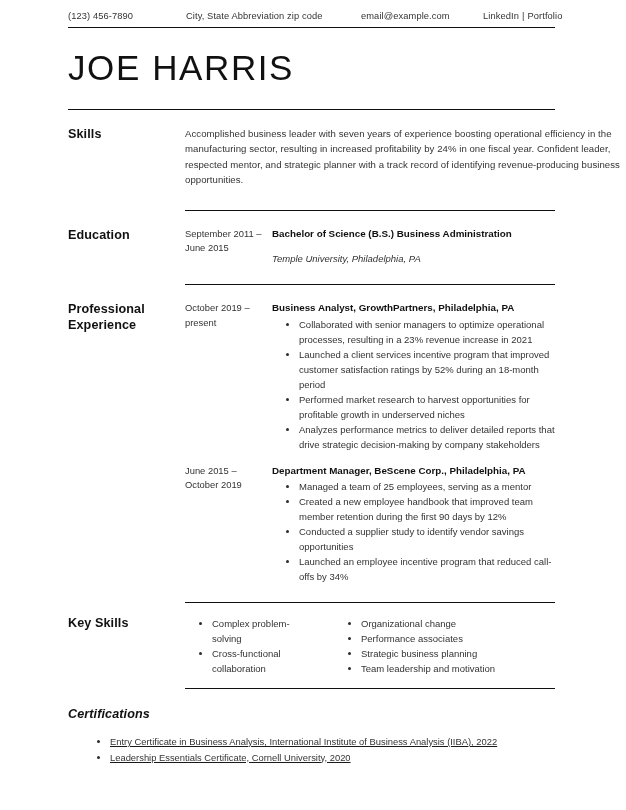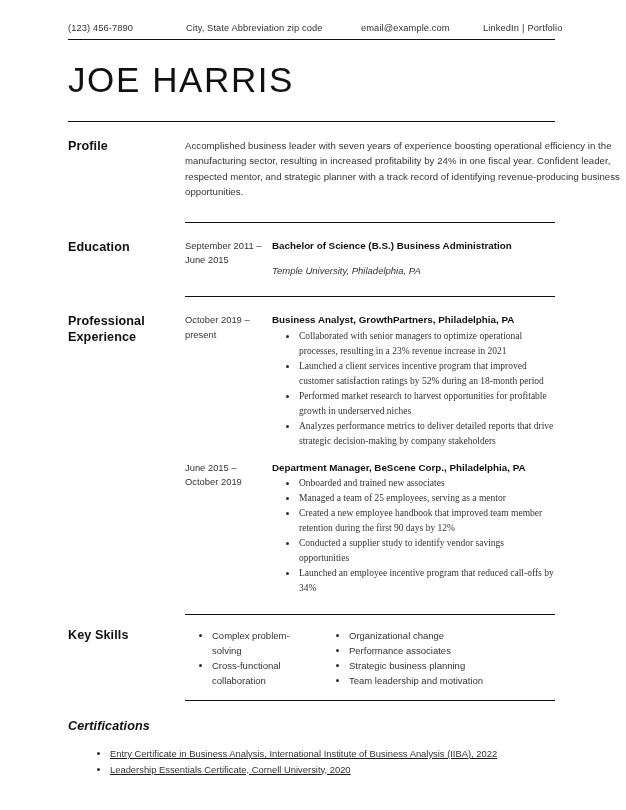--- a/index.html
+++ b/index.html
@@ -30,21 +30,21 @@
     padding: 11px 0 0 0;
     margin-left: 68px;
     width: 487px;
     font-size: 9.3px;
     color: #333;
     letter-spacing: .1px;
     white-space: nowrap;
   }
   .contact-item { flex: 0 0 auto; }
   .c-phone   { width: 118px; }
-  .c-address { width: 175px; margin-top: 12px; }
+  .c-address { width: 175px; }
   .c-email   { width: 122px; }
   .c-links   { width: auto; }
   .c-links .sep { padding: 0 3px; }
 
   .rule-top {
     margin-left: 68px;
     width: 487px;
     border-top: 1.6px solid #111;
     margin-top: 6px;
   }
@@ -158,27 +158,26 @@
     top: 6px;
     width: 3.2px;
     height: 3.2px;
     border-radius: 50%;
     background: #2b2b2b;
   }
   
   .exp ul.bullets li .txt {
     display: block;
     width: 256px;
-    font-family: Liberation Serif, serif;
   }
 
   
   .skills-cols {
     display: flex;
-    gap: 0;
+    gap: 12px;
   }
   .skills-col { flex: 0 0 auto; }
   .skills-col-1 { width: 137px; }
   .skills-col-2 { width: 233px; }
   .skills-col ul.bullets li .txt { display: block; }
   .skills-col-1 ul.bullets li .txt { width: 100px; }
 
   
   .certs-head {
     margin-left: 68px;
@@ -236,21 +235,21 @@
   </div>
   <div class="rule-top"></div>
 
   <div class="name">JOE HARRIS</div>
 
   <div class="sp-22"></div>
   <div class="rule-wide"></div>
   <div class="sp-16"></div>
 
   <div class="section">
-    <div class="sec-label">Profile</div>
+    <div class="sec-label">Skills</div>
     <div class="sec-body">
       <div class="profile-text">Accomplished business leader with seven years of experience boosting operational efficiency in the manufacturing sector, resulting in increased profitability by 24% in one fiscal year. Confident leader, respected mentor, and strategic planner with a track record of identifying revenue-producing business opportunities.</div>
     </div>
   </div>
 
   <div class="sp-22"></div>
   <div class="rule-inner"></div>
   <div class="sp-16"></div>
 
   <div class="section">
@@ -300,23 +299,20 @@
 
       <div class="sp-12"></div>
 
       <div class="entry">
         <div class="entry-dates">June 2015 –
 October 2019</div>
         <div class="entry-main">
           <div class="entry-title">Department Manager, BeScene Corp., Philadelphia, PA</div>
           <ul class="bullets">
             <li>
-                <span class="txt">Onboarded and trained new associates</span>
-              </li>
-            <li>
                 <span class="txt">Managed a team of 25 employees, serving as a mentor</span>
               </li>
             <li>
                 <span class="txt">Created a new employee handbook that improved team member retention during the first 90 days by 12%</span>
               </li>
             <li>
                 <span class="txt">Conducted a supplier study to identify vendor savings opportunities</span>
               </li>
             <li>
                 <span class="txt">Launched an employee incentive program that reduced call-offs by 34%</span>

